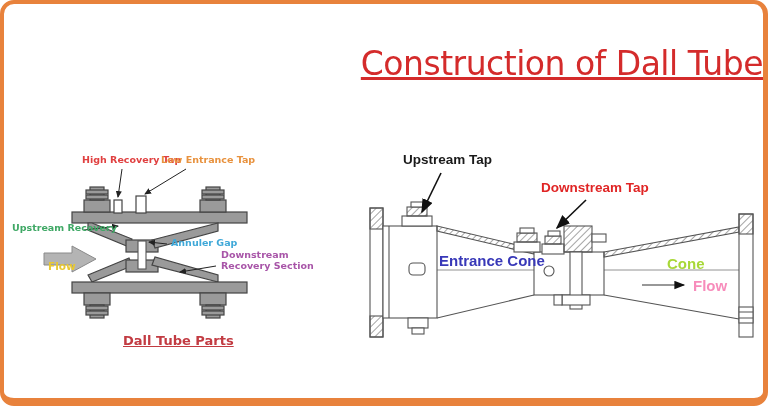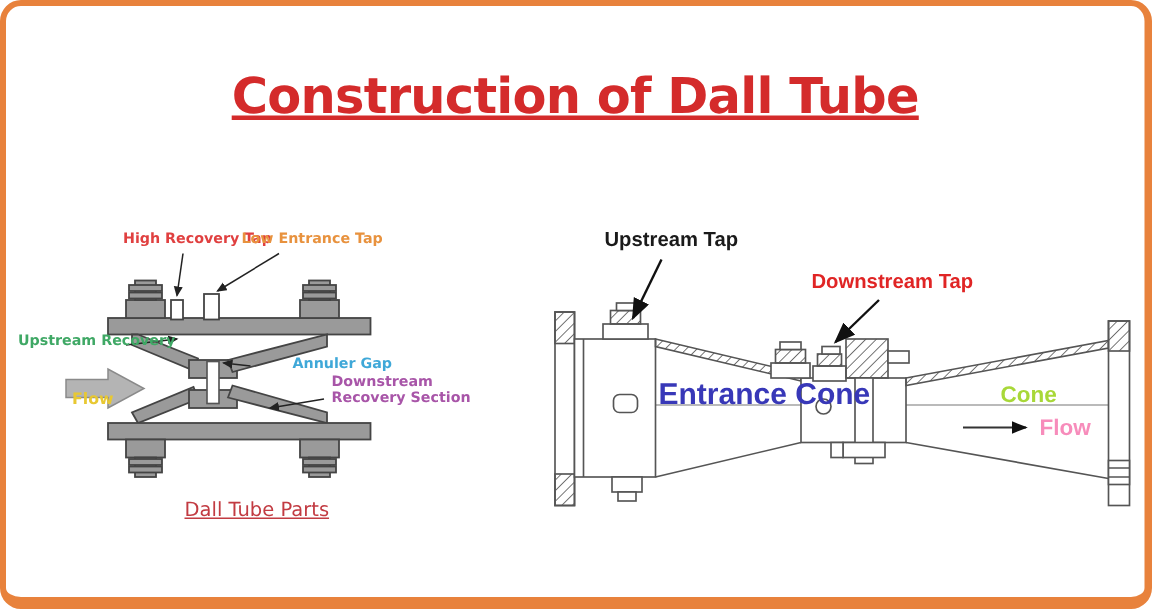--- a/index.html
+++ b/index.html
@@ -9,40 +9,40 @@
     box-sizing:border-box;
     background:#fff;
     border:solid #E8823C;
     border-width:4px 5px 8px 4px;
     border-radius:14px;
     overflow:hidden;
     font-family:"Liberation Sans", sans-serif;
   }
   .title{
     position:absolute;top:40px;left:0;width:100%;
-    text-align:center;
+    text-align:right;
     font-family:"DejaVu Sans", sans-serif;
-    font-size:33px;font-weight:bold;
+    font-size:33px;font-weight:normal;
     text-decoration:underline;
     letter-spacing:-0.5px;
     margin:0;
   }
   .lbl{
     position:absolute;
     font-family:"DejaVu Sans", sans-serif;
     font-weight:bold;
     font-size:9.5px;
     white-space:nowrap;
     line-height:1.15;
   }
   .lbl.wrap{white-space:normal;}
   .caption{
     position:absolute;
     font-family:"DejaVu Sans", sans-serif;
-    font-weight:normal;font-size:13px;
+    font-weight:bold;font-size:13px;
     text-decoration:underline;
   }
   .rlbl{
     position:absolute;
     font-family:"Liberation Sans", sans-serif;
     font-weight:bold;
     white-space:nowrap;
   }
   svg{position:absolute;overflow:visible;}
 </style>
@@ -102,21 +102,21 @@
       <line x1="152" y1="20" x2="111" y2="45" marker-end="url(#arr)"></line>
       <line x1="50" y1="81" x2="84" y2="77" marker-end="url(#arr)"></line>
       <line x1="133" y1="95" x2="115" y2="93" marker-end="url(#arr)"></line>
       <line x1="182" y1="117" x2="146" y2="123" marker-end="url(#arr)"></line>
     </g>
   </svg>
 
   <div class="lbl" style="left: 78px; top: 151px; color: rgb(224, 64, 64);">High Recovery Tap</div>
   <div class="lbl" style="left: 157px; top: 151px; color: rgb(232, 146, 62);">Low Entrance Tap</div>
   <div class="lbl" style="left: 8px; top: 219px; color: rgb(63, 168, 101);">Upstream Recovery</div>
-  <div class="lbl" style="left: 167px; top: 234px; color: rgb(63, 168, 216); margin-left: 24px;">Annuler Gap</div>
+  <div class="lbl" style="left: 167px; top: 234px; color: rgb(63, 168, 216);">Annuler Gap</div>
   <div class="lbl wrap" style="left: 217px; top: 246px; width: 100px; color: rgb(168, 85, 168);">Downstream Recovery Section</div>
   <div class="lbl" style="left: 44px; top: 256px; font-size: 10.5px; color: rgb(232, 200, 50);">Flow</div>
   <div class="caption" style="left: 119px; top: 329px; color: rgb(194, 59, 66);">Dall Tube Parts</div>
 
   <svg style="left:360px;top:145px;" width="400" height="213" viewBox="0 0 400 213">
     <defs>
       <pattern id="hatch" width="5" height="5" patternUnits="userSpaceOnUse" patternTransform="rotate(45)">
         <line x1="0" y1="0" x2="0" y2="5" stroke="#666" stroke-width="1.2"></line>
       </pattern>
       <marker id="arrB" markerWidth="10" markerHeight="10" refX="8" refY="3.5" orient="auto">
@@ -181,17 +181,17 @@
 
     <g stroke="#111" stroke-width="1.6" fill="none">
       <line x1="77" y1="24" x2="58" y2="63" marker-end="url(#arrB)"></line>
       <line x1="222" y1="51" x2="193" y2="79" marker-end="url(#arrB)"></line>
     </g>
     <line x1="278" y1="136" x2="320" y2="136" stroke="#333" stroke-width="1.2" marker-end="url(#arrB)"></line>
   </svg>
 
   <div class="rlbl" style="left: 537px; top: 176px; font-size: 13.5px; color: rgb(224, 37, 37);">Downstream Tap</div>
   <div class="rlbl" style="left: 399px; top: 148px; font-size: 13.5px; color: rgb(26, 26, 26);">Upstream Tap</div>
-  <div class="rlbl" style="left: 435px; top: 248px; font-size: 20px; color: rgb(56, 56, 184);">Entrance Cone</div>
+  <div class="rlbl" style="left: 435px; top: 248px; font-size: 15px; color: rgb(56, 56, 184);">Entrance Cone</div>
   <div class="rlbl" style="left: 663px; top: 251px; font-size: 15px; color: rgb(168, 216, 56);">Cone</div>
   <div class="rlbl" style="left: 689px; top: 273px; font-size: 15px; color: rgb(247, 140, 187);">Flow</div>
 
 </div>
 
 </body></html>

